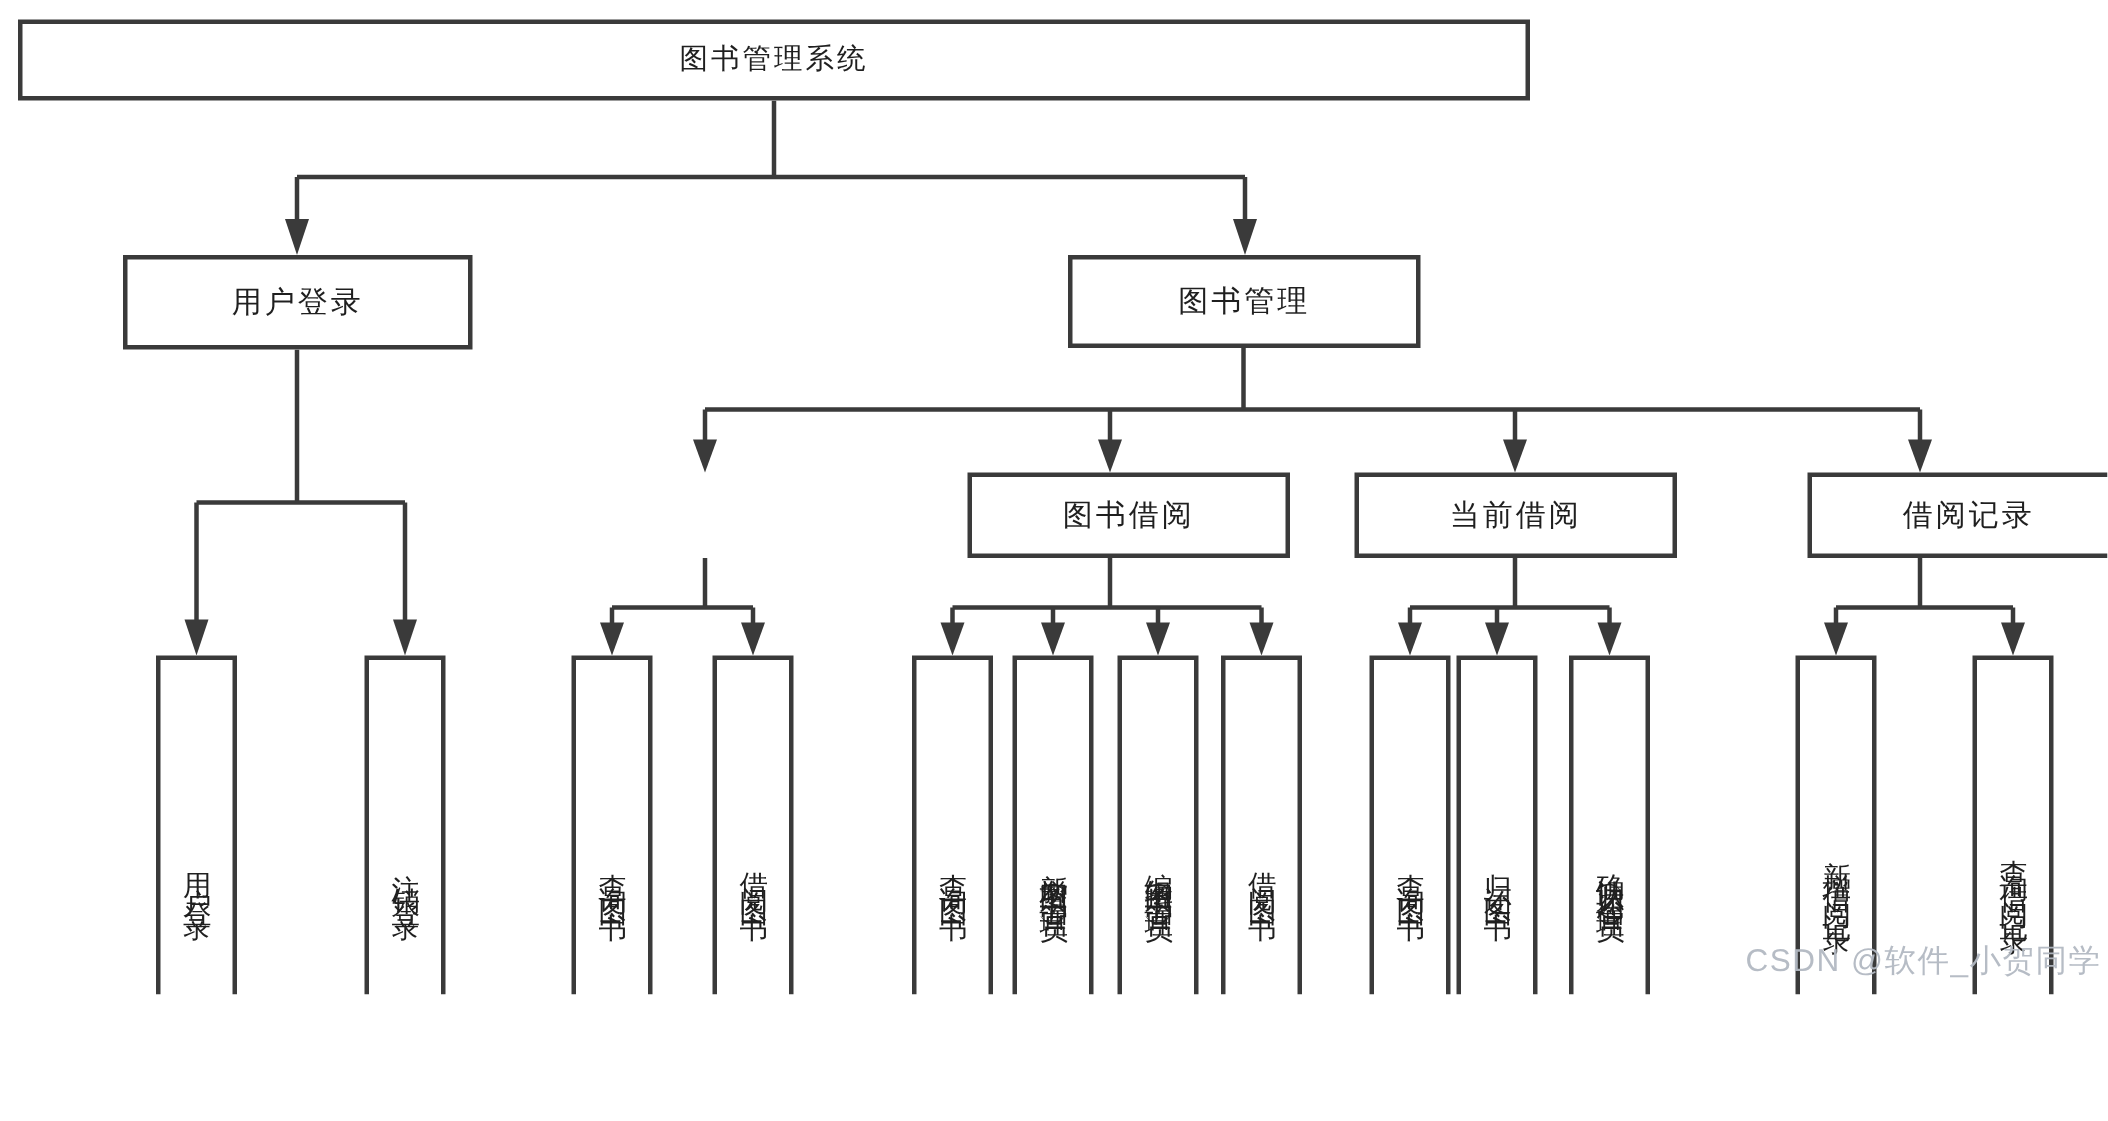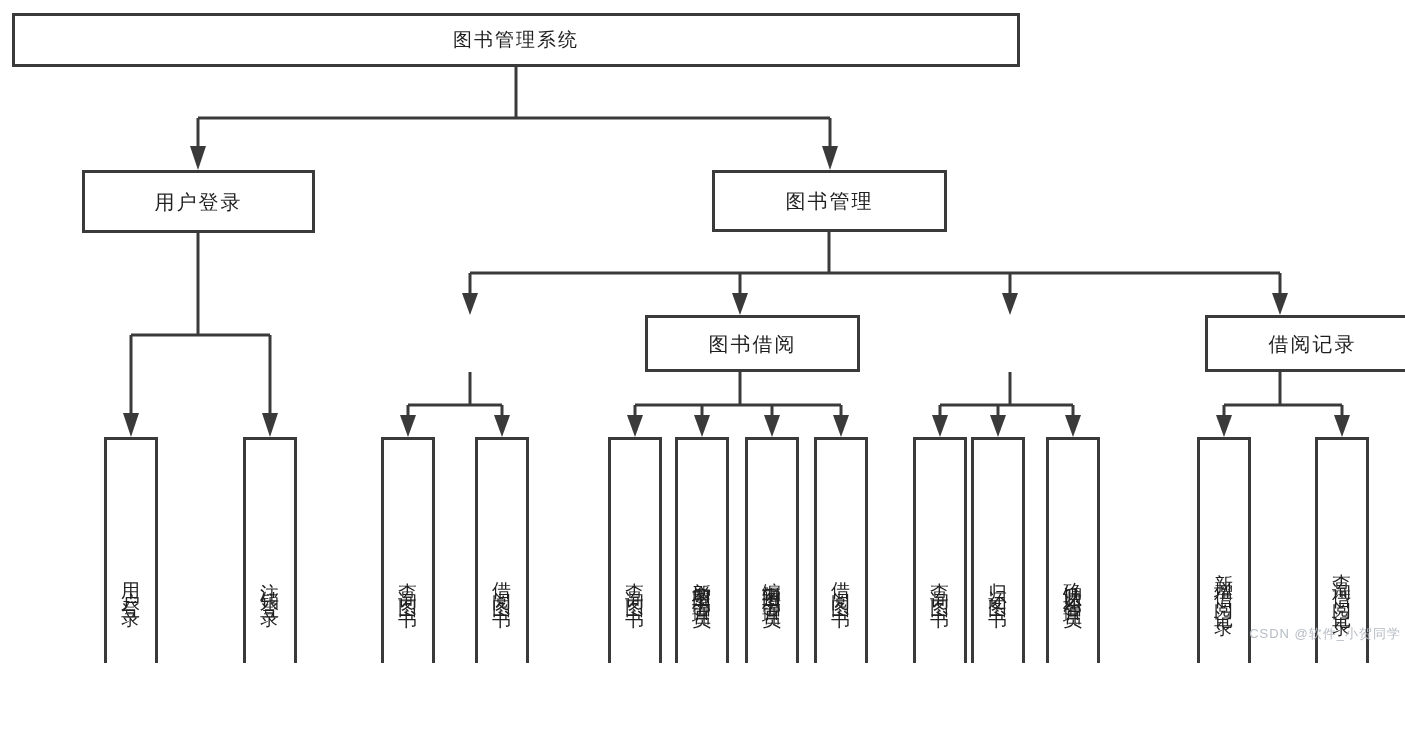--- a/index.html
+++ b/index.html
@@ -37,23 +37,23 @@
     letter-spacing:4px;
     line-height:1.0;
   }
   .vbox.spread{letter-spacing:9px;}
   .v1{left:104px;}  .v2{left:243px;}  .v3{left:381px;}  .v4{left:475px;}
   .v5{left:608px;}  .v6{left:675px;}  .v7{left:745px;}  .v8{left:814px;}
   .v9{left:913px;}  .v10{left:971px;} .v11{left:1046px;}
   .v12{left:1197px;}.v13{left:1315px;}
   .watermark{
     position:absolute;
-    right:4px;bottom:20px;
+    right:4px;bottom:9px;
     color:rgba(178,184,194,0.95);
-    font-size:13px;
+    font-size:21px;
     letter-spacing:1px;
     z-index:5;
     white-space:nowrap;
   }
 </style>
 </head>
 <body>
 
 <div id="stage">
 
@@ -118,20 +118,21 @@
     <path d="M1342,405 V417"></path>
       <polygon points="1334,415 1350,415 1342,437" fill="#3a3a3a" stroke="none"></polygon>
   </svg>
 
   <div class="box root">图书管理系统</div>
 
   <div class="box lvl2-a">用户登录</div>
   <div class="box lvl2-b">图书管理</div>
 
   <div class="box lvl3 l3-2">图书借阅</div>
+  <div class="box lvl3 l3-3">当前借阅</div>
   <div class="box lvl3 l3-4">借阅记录</div>
 
   <div class="box vbox spread v1">用户登录</div>
   <div class="box vbox spread v2">注销登录</div>
 
   <div class="box vbox spread v3">查询图书</div>
   <div class="box vbox spread v4">借阅图书</div>
 
   <div class="box vbox spread v5">查询图书</div>
   <div class="box vbox v6">新增图书（管理员）</div>

